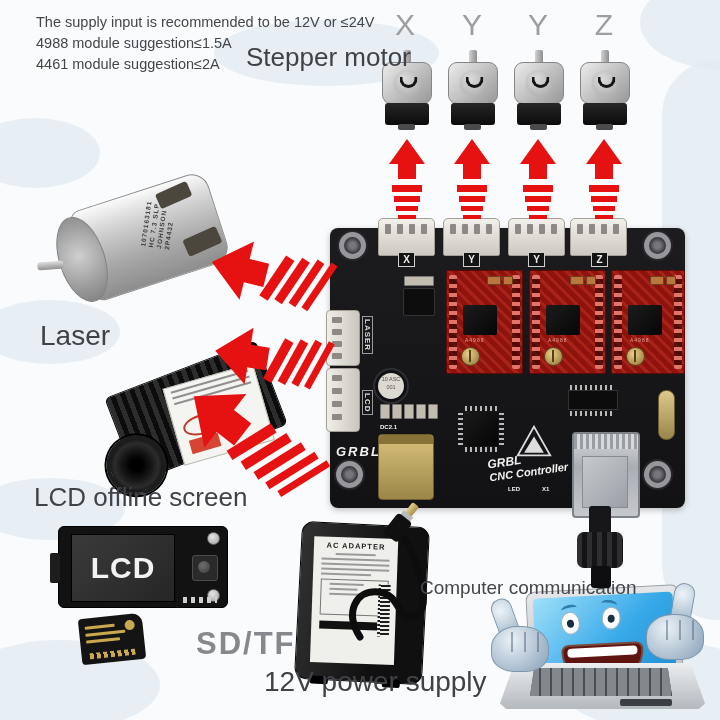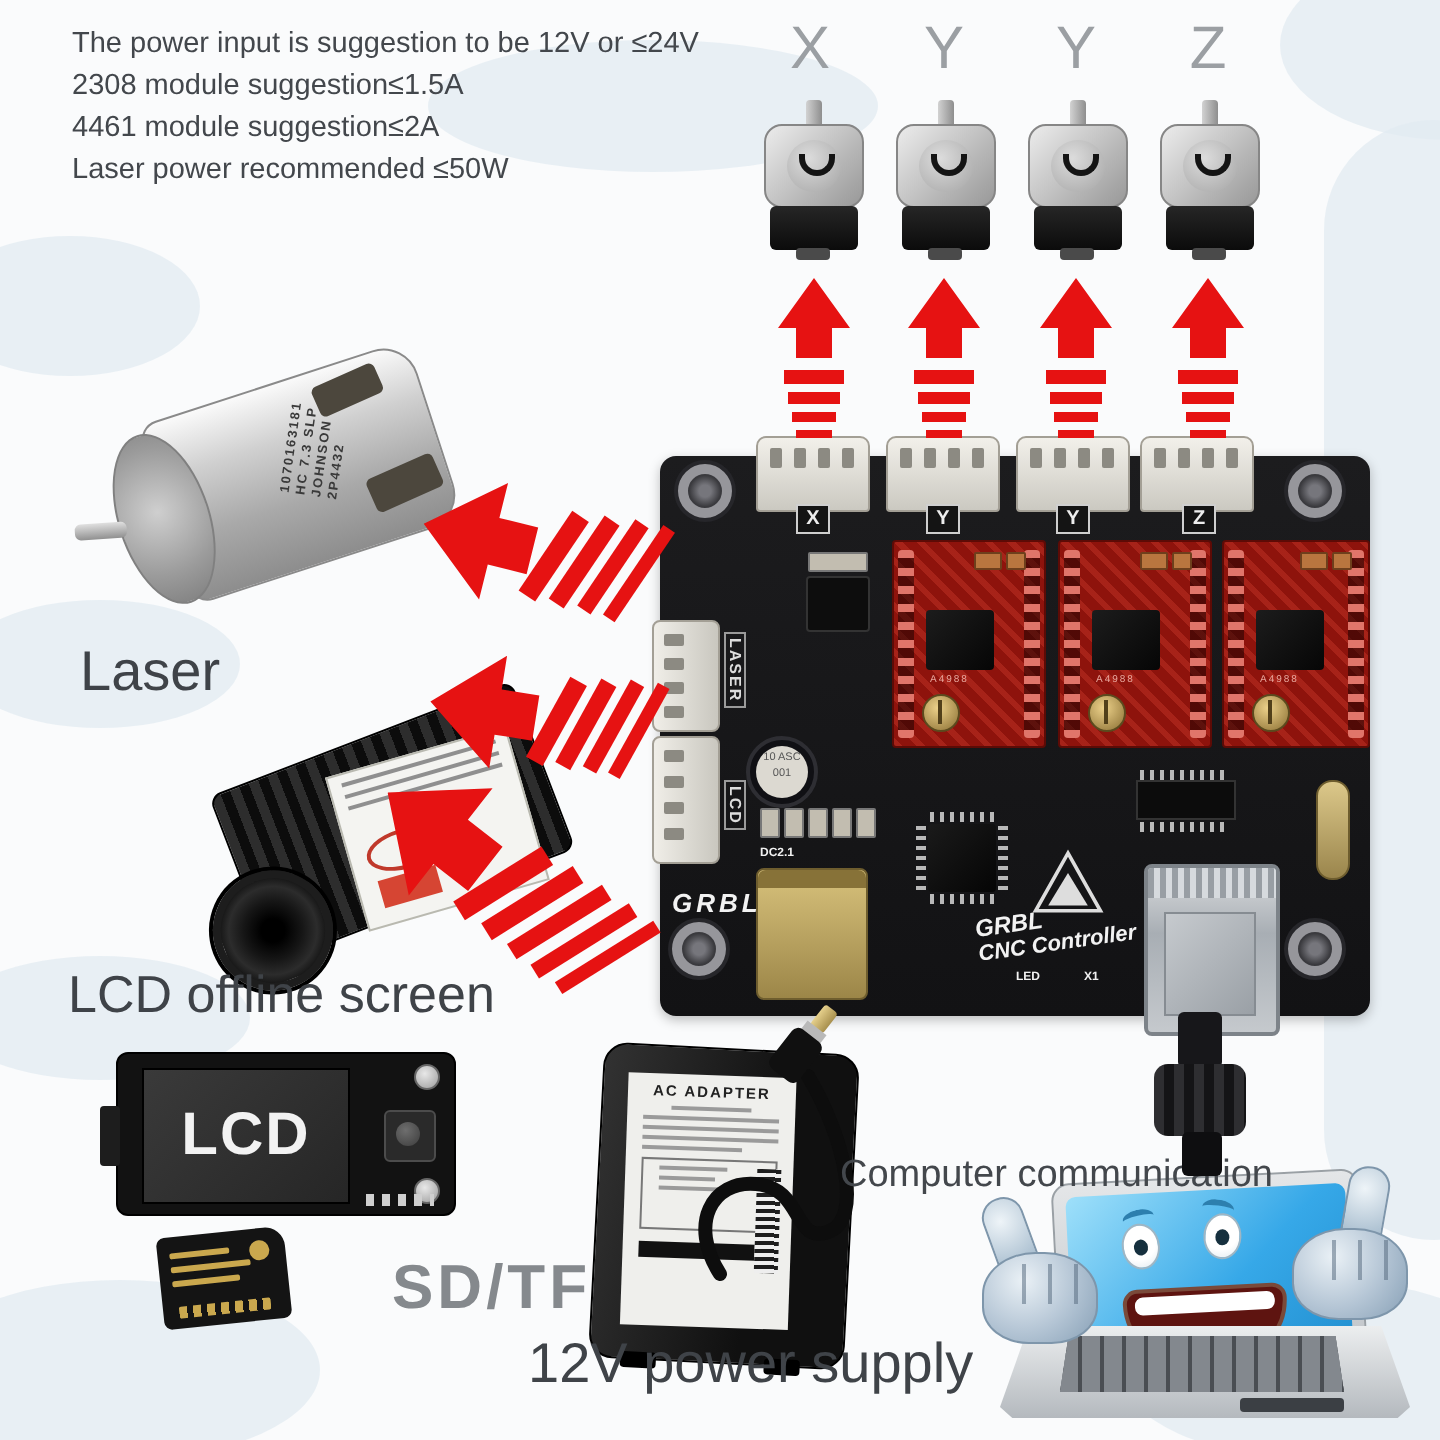--- a/index.html
+++ b/index.html
@@ -114,26 +114,26 @@
   <div class="cloud" style="left:640px;top:-25px;width:170px;height:95px"></div>
   <div class="cloud" style="left:662px;top:60px;width:110px;height:560px;border-radius:60px"></div>
   <div class="cloud" style="left:214px;top:20px;width:225px;height:66px"></div>
   <div class="cloud" style="left:-30px;top:118px;width:130px;height:70px"></div>
   <div class="cloud" style="left:-20px;top:300px;width:140px;height:64px"></div>
   <div class="cloud" style="left:-25px;top:478px;width:150px;height:62px"></div>
   <div class="cloud" style="left:-40px;top:640px;width:200px;height:90px"></div>
   <div class="cloud" style="left:560px;top:640px;width:200px;height:90px"></div>
 
   <div class="abs" style="left:36px;top:12px;z-index:4">
-    <div class="note">The power input is suggestion to be 12V or ≤24V</div>
-    <div class="note">2308 module suggestion≤1.5A</div>
+    <div class="note">The supply input is recommended to be 12V or ≤24V</div>
+    <div class="note">4988 module suggestion≤1.5A</div>
     <div class="note">4461 module suggestion≤2A</div>
-    <div class="note">Laser power recommended ≤50W</div>
-  </div>
-
+  </div>
+
+  <div class="abs h-big" style="left:246px;top:42px;z-index:4">Stepper motor</div>
   <div class="abs h-big" style="left:40px;top:320px;font-size:28px;z-index:4">Laser</div>
   <div class="abs h-big" style="left:34px;top:482px;z-index:4">LCD offline screen</div>
   <div class="abs sdtf" style="left:196px;top:626px;z-index:4">SD/TF</div>
   <div class="abs h-big" style="left:264px;top:666px;font-size:28px;z-index:6">12V power supply</div>
   <div class="abs" style="left:420px;top:577px;font-size:19px;z-index:6;color:#43474c">Computer communication</div>
 
   <div class="abs axis-letter" style="left:380px;top:8px">X</div>
   <div class="abs axis-letter" style="left:447px;top:8px">Y</div>
   <div class="abs axis-letter" style="left:513px;top:8px">Y</div>
   <div class="abs axis-letter" style="left:579px;top:8px">Z</div>

